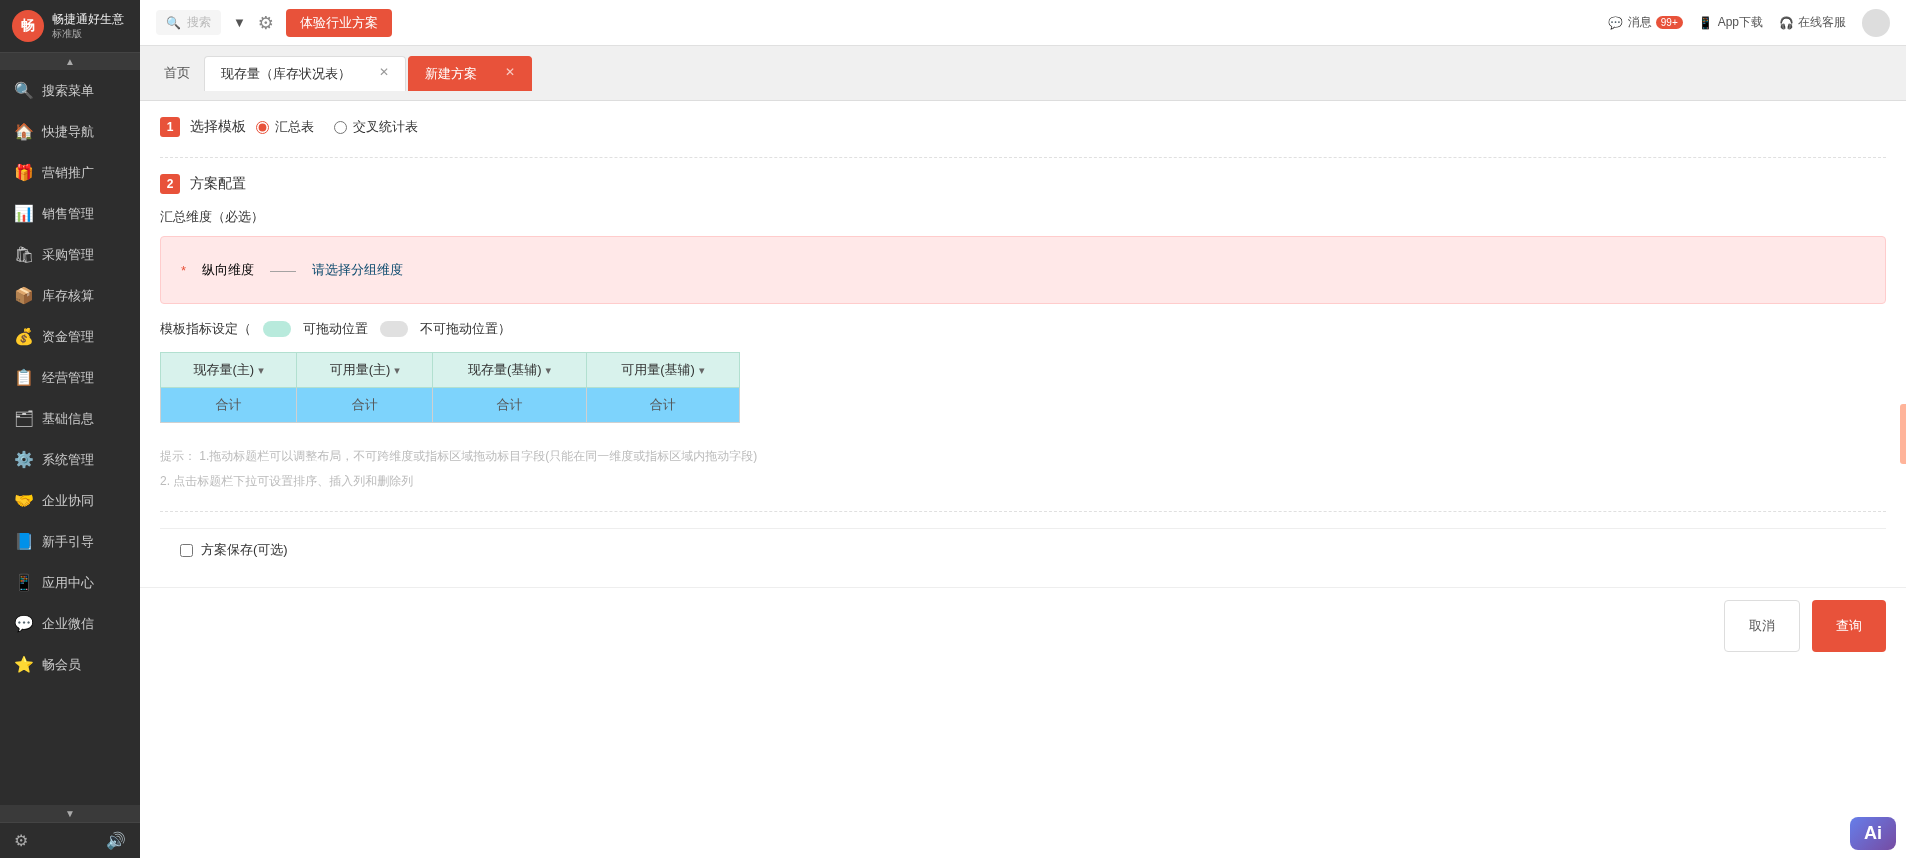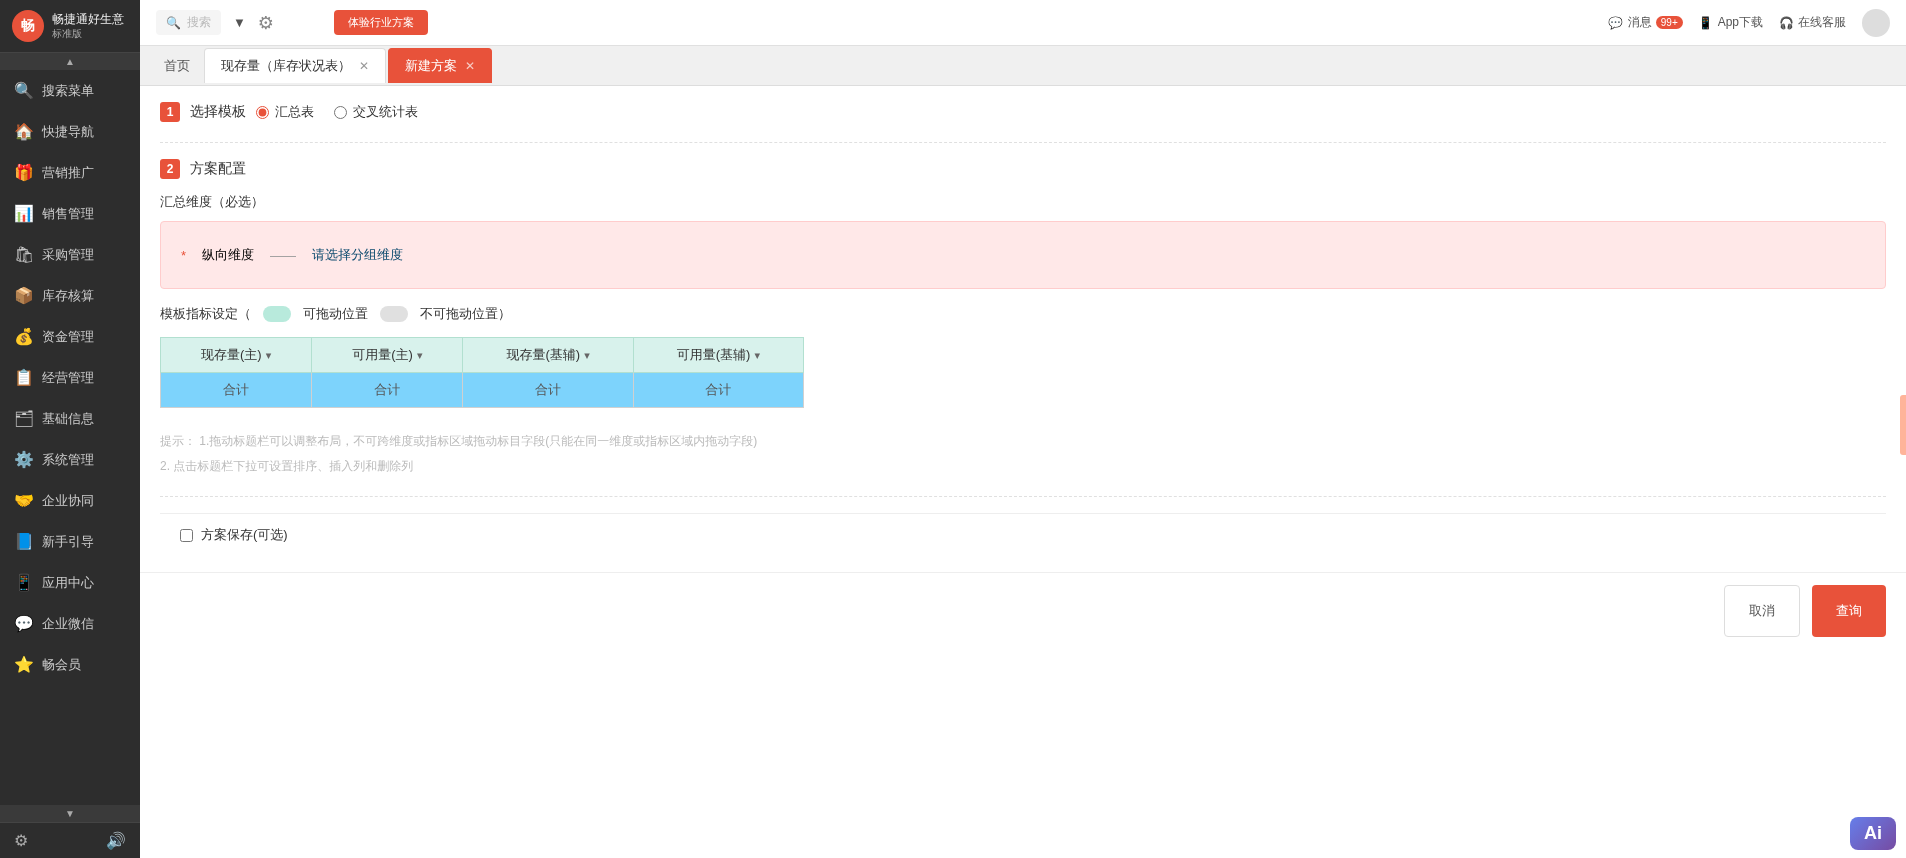--- a/index.html
+++ b/index.html
@@ -64,41 +64,41 @@
     }
     .topbar-search {
       display: flex; align-items: center; gap: 6px;
       background: #f5f5f5; border-radius: 4px; padding: 4px 10px;
       font-size: 12px; color: #aaa;
     }
     .topbar-dropdown { display: flex; align-items: center; gap: 4px; cursor: pointer; color: #555; font-size: 13px; }
     .topbar-settings { font-size: 18px; color: #888; cursor: pointer; }
     .topbar-trial-btn {
       background: #e8523a; color: white; border: none;
-      border-radius: 4px; padding: 5px 14px; font-size: 11px; cursor: pointer; margin-left: 48px;
+      border-radius: 4px; padding: 5px 14px; font-size: 13px; cursor: pointer;
     }
     .topbar-spacer { flex: 1; }
     .topbar-right { display: flex; align-items: center; gap: 16px; }
     .topbar-msg { display: flex; align-items: center; gap: 4px; font-size: 12px; color: #555; cursor: pointer; position: relative; }
     .badge { background: #e8523a; color: white; border-radius: 10px; font-size: 10px; padding: 1px 5px; }
     .topbar-app, .topbar-service { display: flex; align-items: center; gap: 4px; font-size: 12px; color: #555; cursor: pointer; }
     .topbar-avatar { width: 28px; height: 28px; background: #ddd; border-radius: 50%; }
 
     
     .tabbar {
       background: #f0f0f0;
       border-bottom: 1px solid #ddd;
       display: flex; align-items: center;
       padding: 0 12px;
-      height: 40px;
+      height: 55px;
       flex-shrink: 0;
       gap: 2px;
     }
     .tab-item {
-      display: flex; align-items: center; gap: 4px;
+      display: flex; gap: 24px;
       padding: 8px 16px;
       background: #e8e8e8; border-radius: 4px 4px 0 0;
       font-size: 13px; color: #555; cursor: pointer;
       border: 1px solid #ddd; border-bottom: none;
     }
     .tab-item.active { background: #fff; color: #333; border-color: #ddd; }
     .tab-item .tab-close { color: #999; font-size: 12px; margin-left: 4px; }
     .tab-item.new-tab { background: #e8523a; color: white; border-color: #e8523a; }
     .tab-item.new-tab .tab-close { color: rgba(255,255,255,0.7); }
     .tab-home { font-size: 13px; color: #555; padding: 8px 12px; cursor: pointer; }
@@ -153,21 +153,21 @@
       width: 28px; height: 16px; background: #b8eadc;
       border-radius: 8px; display: inline-block; vertical-align: middle;
     }
     .no-drag-indicator {
       width: 28px; height: 16px; background: #e0e0e0;
       border-radius: 8px; display: inline-block; vertical-align: middle;
     }
 
     
     .stats-label { font-size: 13px; color: #4caf7d; margin-bottom: 8px; font-weight: 500; }
-    .stats-table { border-collapse: collapse; width: 644px; }
+    .stats-table { border-collapse: collapse; width: 580px; }
     .stats-table th {
       background: #d8f2ec; border: 1px solid #b2e0d0;
       padding: 8px 16px; font-size: 13px; color: #333; font-weight: normal;
       text-align: center;
     }
     .stats-table th .col-header { display: flex; align-items: center; justify-content: center; gap: 4px; }
     .stats-table td {
       border: 1px solid #d0d0d0; padding: 8px 16px;
       text-align: center; font-size: 13px; color: #555;
       background: #7dd3fc;

